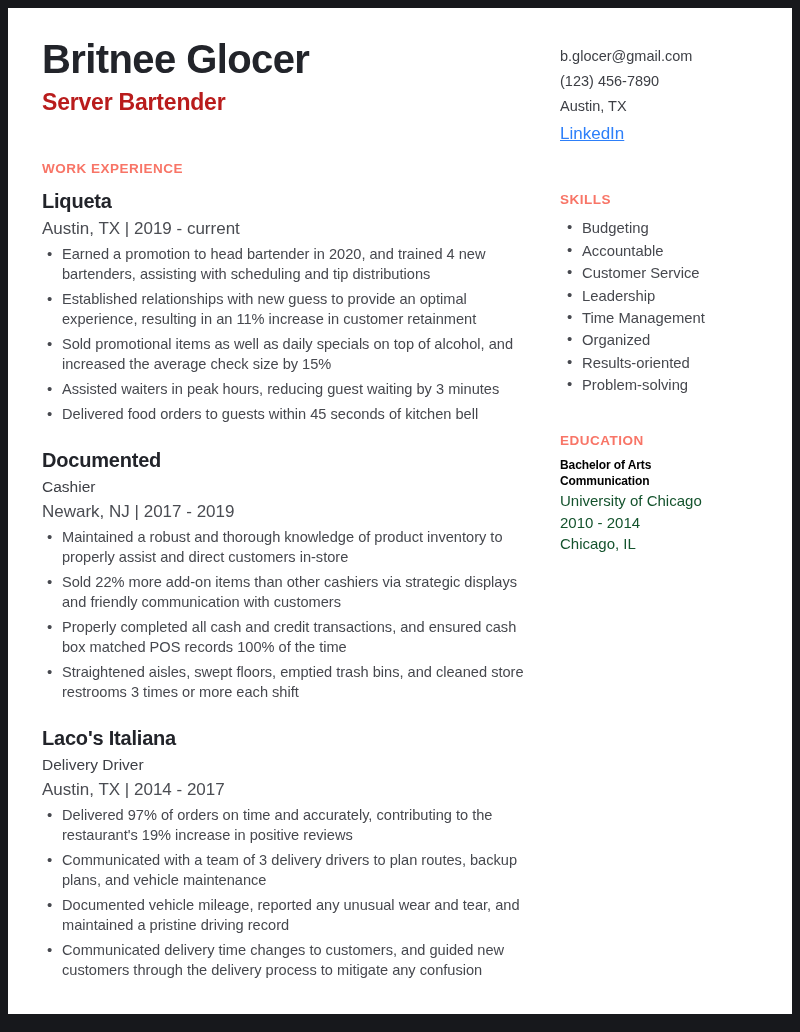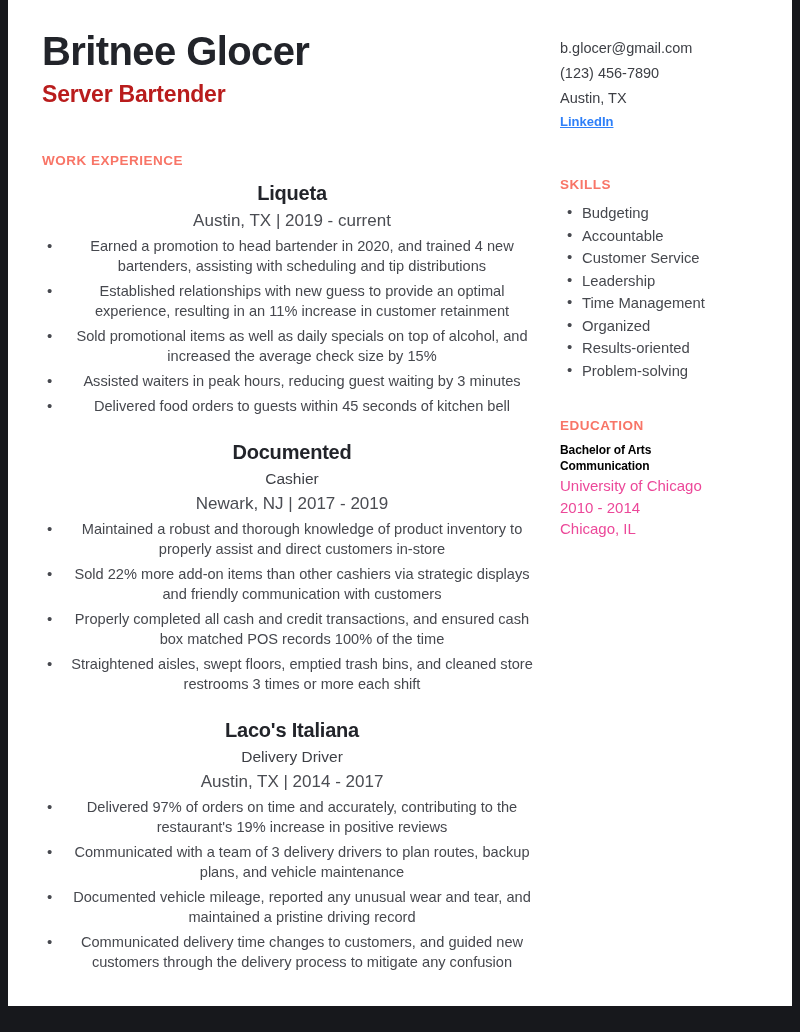--- a/index.html
+++ b/index.html
@@ -7,21 +7,21 @@
   html, body {
     width: 800px;
     height: 1032px;
     background: #17181c;
     font-family: "Liberation Sans", sans-serif;
   }
 
   .page {
     position: absolute;
     left: 8px;
-    top: 0;
+    top: 8px;
     width: 784px;
     height: 1006px;
     background: #ffffff;
     overflow: hidden;
   }
 
   .inner {
     padding: 30px 34px 0 34px;
     display: flex;
     gap: 0;
@@ -49,43 +49,42 @@
   }
 
   
   .contact { margin-top: 2px; }
   .contact-line {
     font-size: 14.5px;
     color: #3d3f45;
     line-height: 1.72;
   }
   .contact-link {
-    font-size: 13px;
+    font-size: 17px;
     color: #2d7ff9;
     text-decoration: underline;
     line-height: 1.72;
     display: inline-block;
     cursor: pointer;
-    font-weight: bold;
   }
 
   
   .section-heading {
     font-size: 13.5px;
     font-weight: bold;
     letter-spacing: 0.5px;
     color: #f87567;
     text-transform: uppercase;
   }
 
   .main-section-heading { margin-top: 44px; margin-bottom: 14px; }
   .side-section-heading { margin-bottom: 10px; }
 
   
-  .job { margin-bottom: 24px; text-align: center; }
+  .job { margin-bottom: 24px; }
   .job:last-child { margin-bottom: 0; }
 
   .job-company {
     font-size: 20px;
     font-weight: bold;
     color: #22242a;
     letter-spacing: -0.2px;
     margin-bottom: 5px;
   }
   .job-title {
@@ -150,21 +149,21 @@
   .edu-block { margin-top: 0; }
   .edu-degree {
     font-size: 12px;
     font-weight: bold;
     color: #000000;
     line-height: 1.33;
     letter-spacing: -0.1px;
   }
   .edu-line {
     font-size: 15px;
-    color: #ec4899;
+    color: #14532d;
     line-height: 1.45;
   }
 
   .side-block-education { margin-top: 36px; }
 </style>
 </head>
 <body>
 
 <div class="page">
   <div class="inner">

